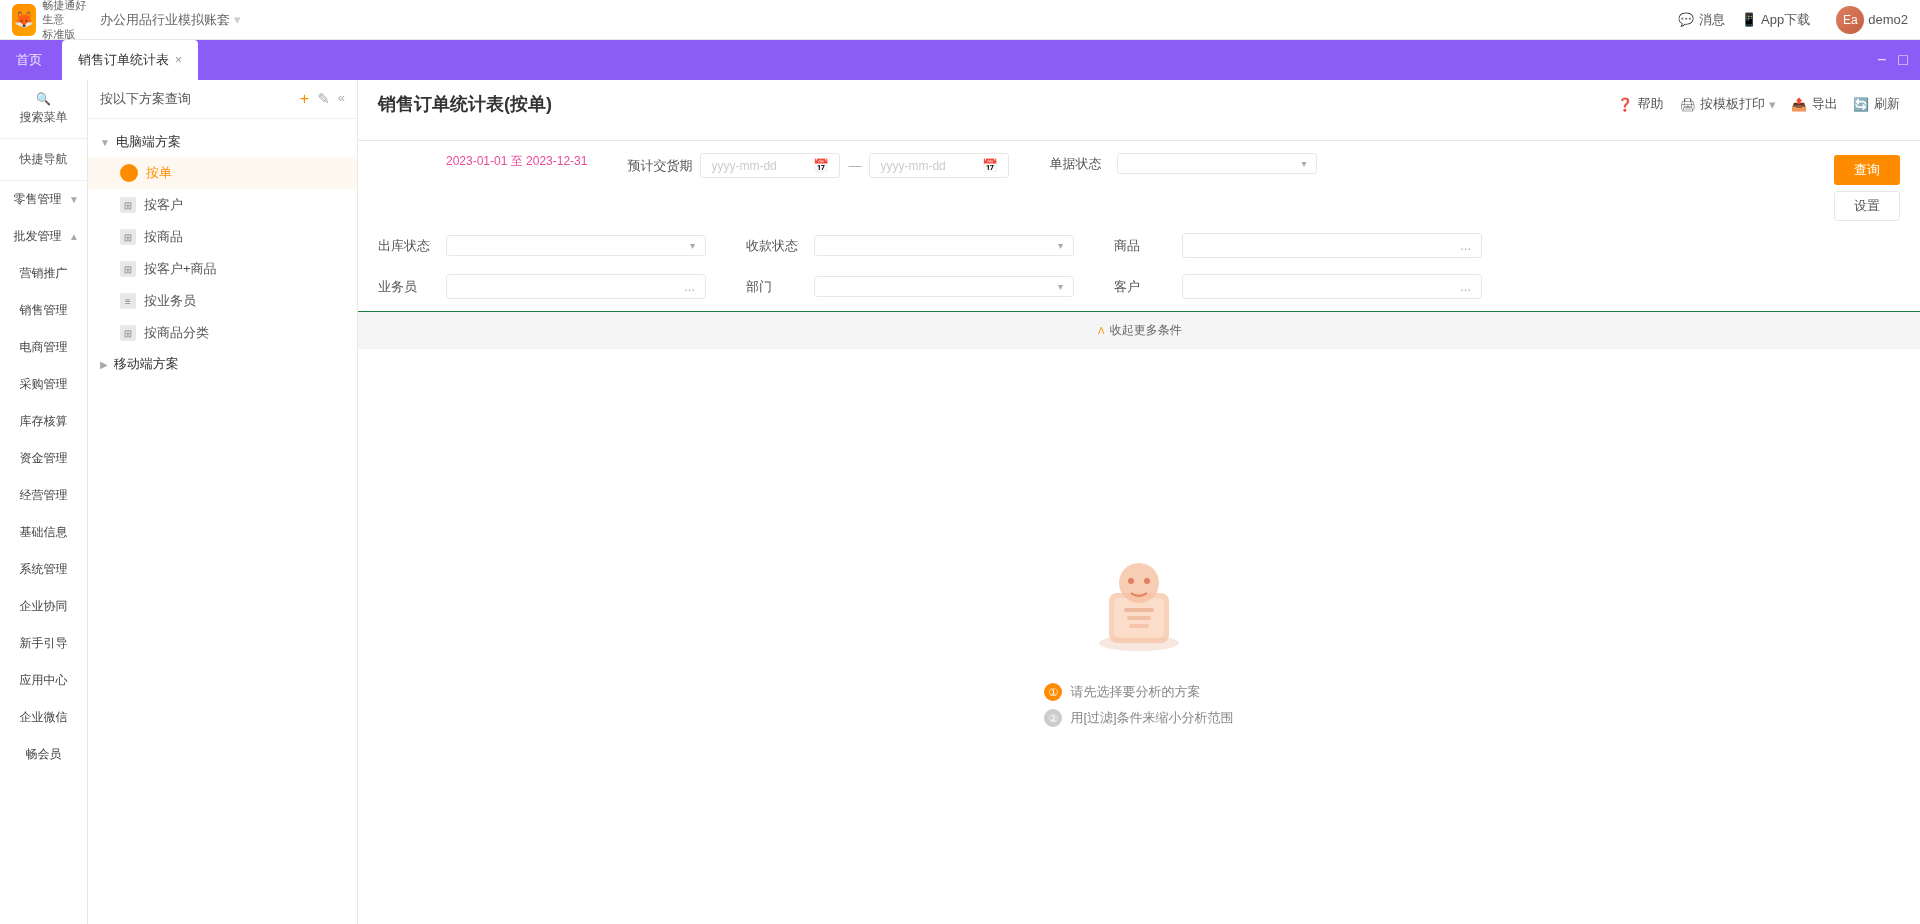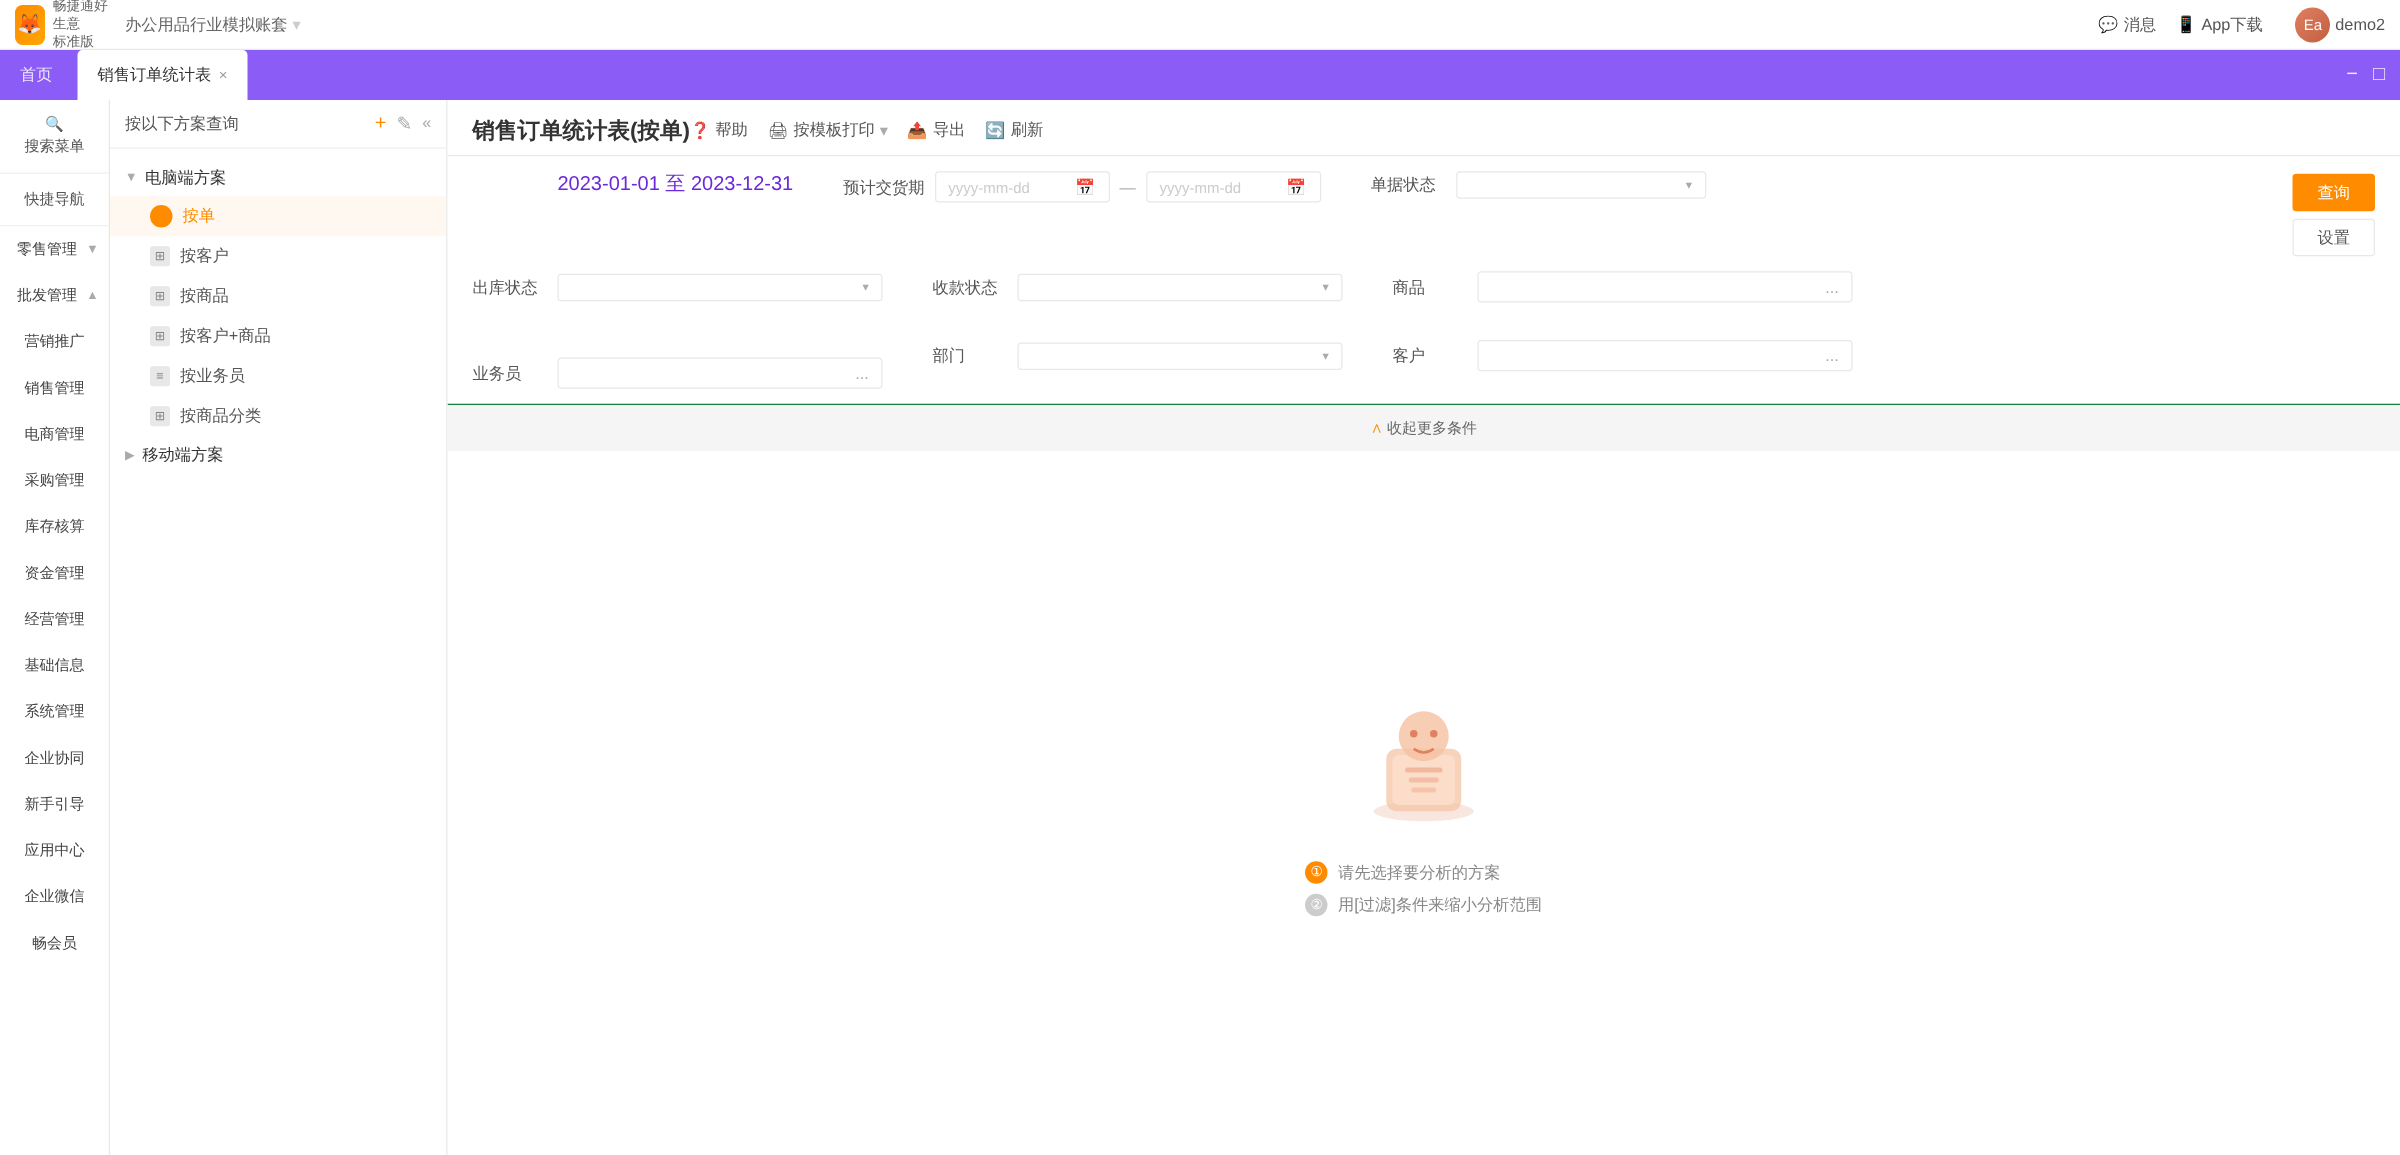--- a/index.html
+++ b/index.html
@@ -235,21 +235,22 @@
 
     
     .page-header {
       background: #fff;
       padding: 12px 20px 0;
       border-bottom: 1px solid #e8e8e8;
     }
     .page-title-row {
       display: flex;
       align-items: center;
-      margin-bottom: 8px;
+      justify-content: space-between;
+      margin-bottom: 24px;
     }
     .page-title {
       font-size: 18px;
       font-weight: bold;
       color: #333;
     }
     .page-actions {
       display: flex;
       align-items: center;
       gap: 16px;
@@ -603,21 +604,21 @@
           </div>
         </div>
       </div>
 
       <div class="filter-area">
 
         <div style="display:flex;align-items:flex-start;gap:20px;margin-bottom:12px;">
 
           <div style="display:flex;flex-direction:column;gap:4px;">
             <div style="padding-left:68px;">
-              <span style="font-size:16px;color:#6d28d9;text-align:right;">2023-01-01 至 2023-12-31</span>
+              <span style="font-size:12px;color:#ec4899;text-align:right;">2023-01-01 至 2023-12-31</span>
             </div>
           </div>
 
           <div style="display:flex;align-items:center;gap:8px;margin-left:20px;">
             <span class="filter-label">预计交货期</span>
             <div class="filter-input-with-icon" style="min-width:140px;">
               <span style="color:#ccc;font-size:12px;">yyyy-mm-dd</span>
               <span style="color:#aaa;margin-left:auto;">📅</span>
             </div>
             <span style="color:#aaa;">—</span>
@@ -659,21 +660,21 @@
           <div style="display:flex;align-items:center;gap:8px;margin-left:20px;">
             <span class="filter-label">商品</span>
             <div class="filter-input-with-icon" style="min-width:300px;">
               <span style="color:#ccc;font-size:12px;"></span>
               <span style="color:#aaa;margin-left:auto;">...</span>
             </div>
           </div>
         </div>
 
         <div style="display:flex;align-items:center;gap:20px;margin-bottom:0;">
-          <div style="display:flex;align-items:center;gap:8px;margin-top:28px;">
+          <div style="display:flex;align-items:center;gap:8px;">
             <span class="filter-label">业务员</span>
             <div class="filter-input-with-icon" style="min-width:260px;">
               <span style="color:#ccc;font-size:12px;"></span>
               <span style="color:#aaa;margin-left:auto;">...</span>
             </div>
           </div>
           <div style="display:flex;align-items:center;gap:8px;margin-left:20px;">
             <span class="filter-label">部门</span>
             <div class="filter-select" style="min-width:260px;">
               <span style="color:#ccc;font-size:12px;"></span>

